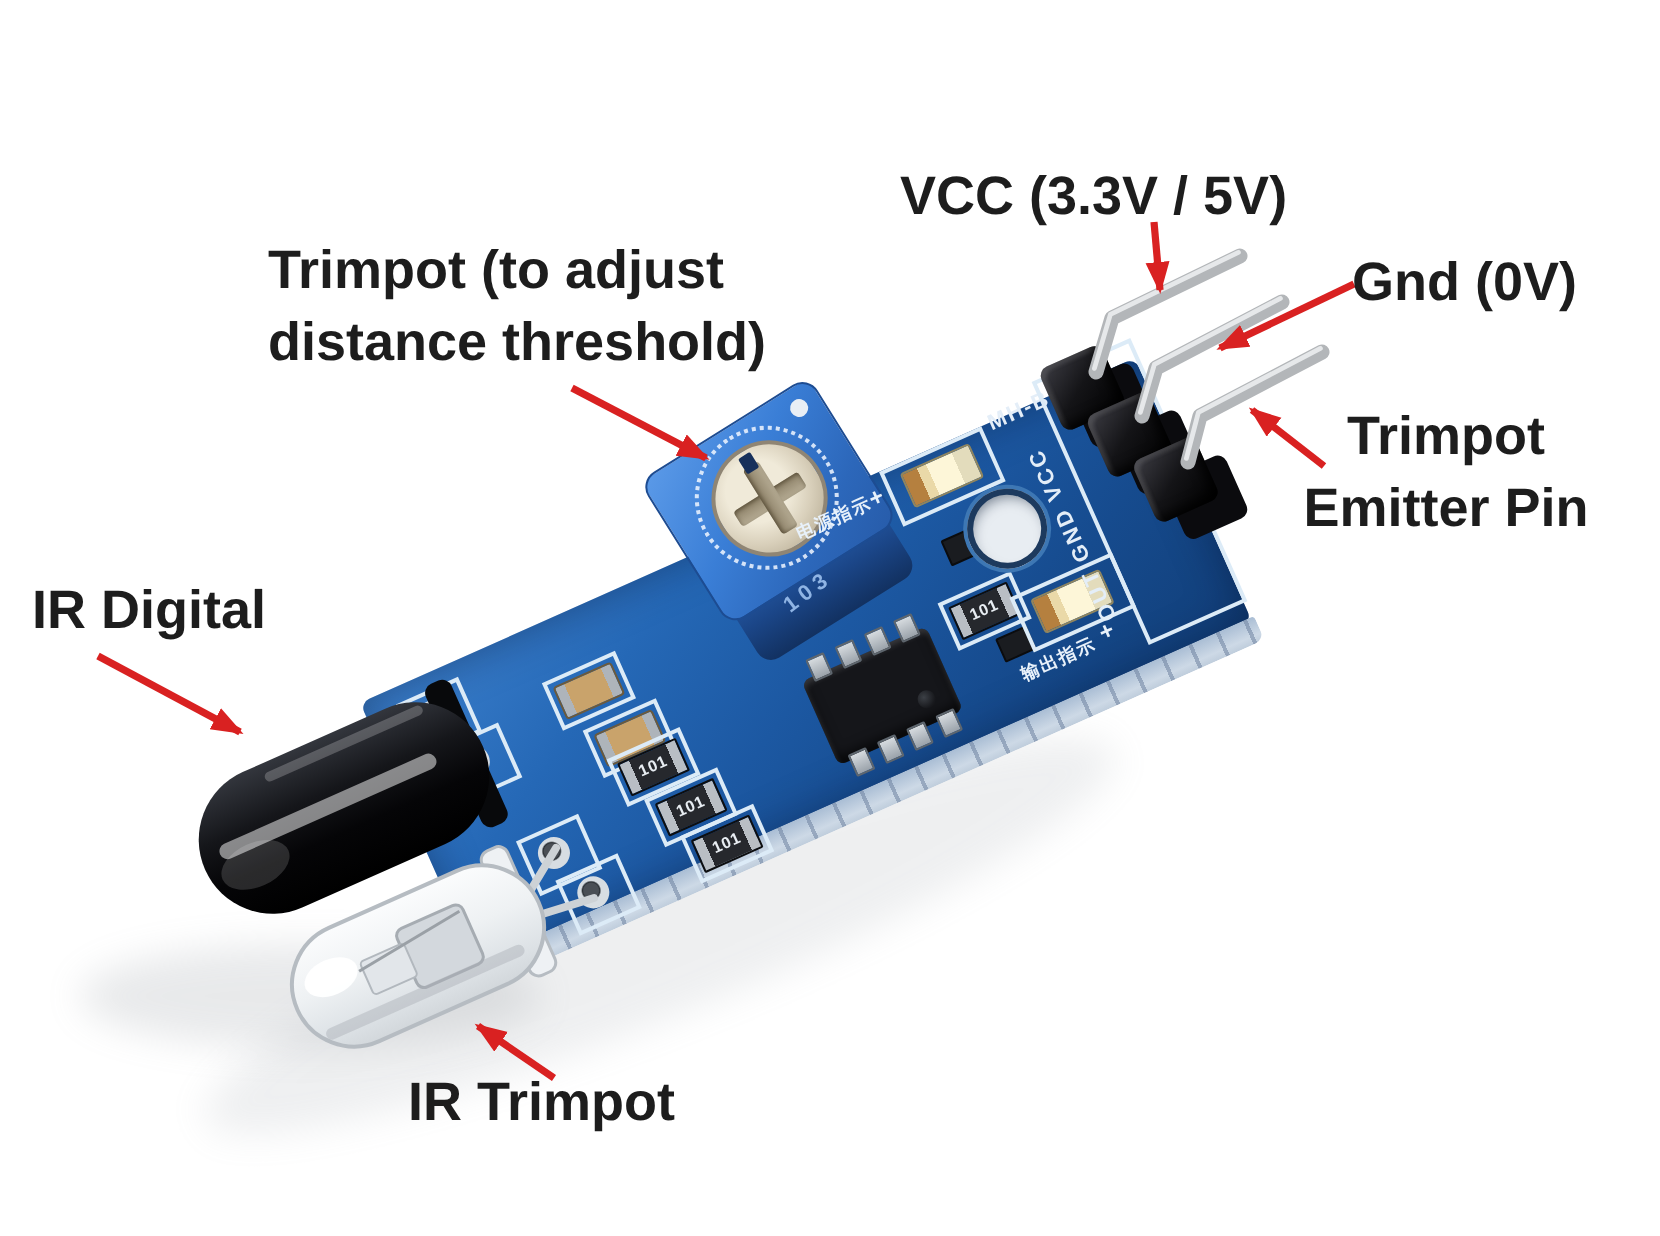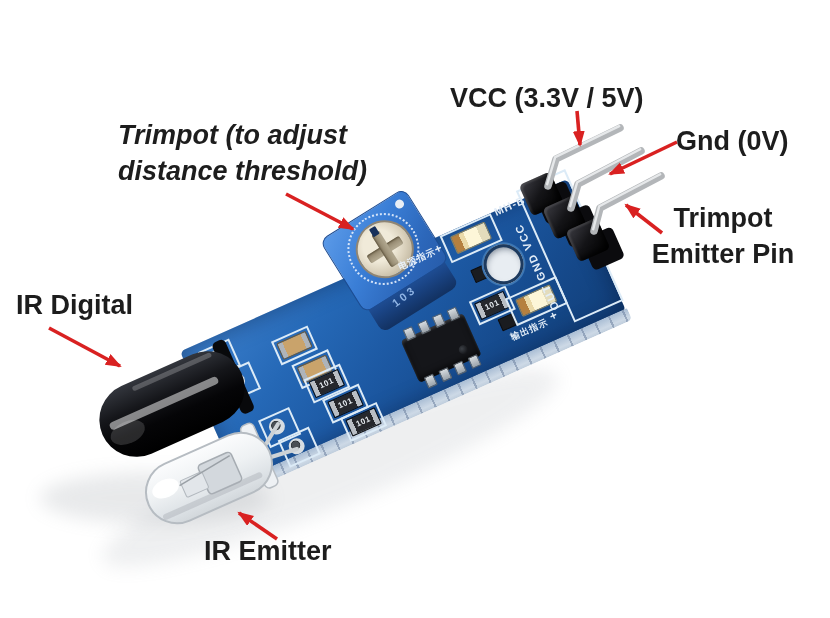--- a/index.html
+++ b/index.html
@@ -250,19 +250,19 @@
       <path d="M277,539 L239,513" marker-end="url(#ah)"></path>
     </g>
   </svg>
 
   <div class="lbl" style="left:430px; top:80px;margin-left:20px;">VCC (3.3V / 5V)</div>
   <div class="lbl" style="left:676px; top:123px;">Gnd (0V)</div>
   <div class="lbl" style="left:648px; top:200px; width:150px; text-align:center;">
     <div>Trimpot</div>
     <div>Emitter Pin</div>
   </div>
-  <div class="lbl" style="left:118px; top:117px;font-style:italic;">
+  <div class="lbl" style="left:134px; top:117px;">
     <div>Trimpot (to adjust</div>
     <div>distance threshold)</div>
   </div>
   <div class="lbl" style="left:16px; top:287px;">IR Digital</div>
-  <div class="lbl" style="left:204px; top:533px;">IR Emitter</div>
+  <div class="lbl" style="left:204px; top:533px;">IR Trimpot</div>
 </div>
 
 </body></html>

